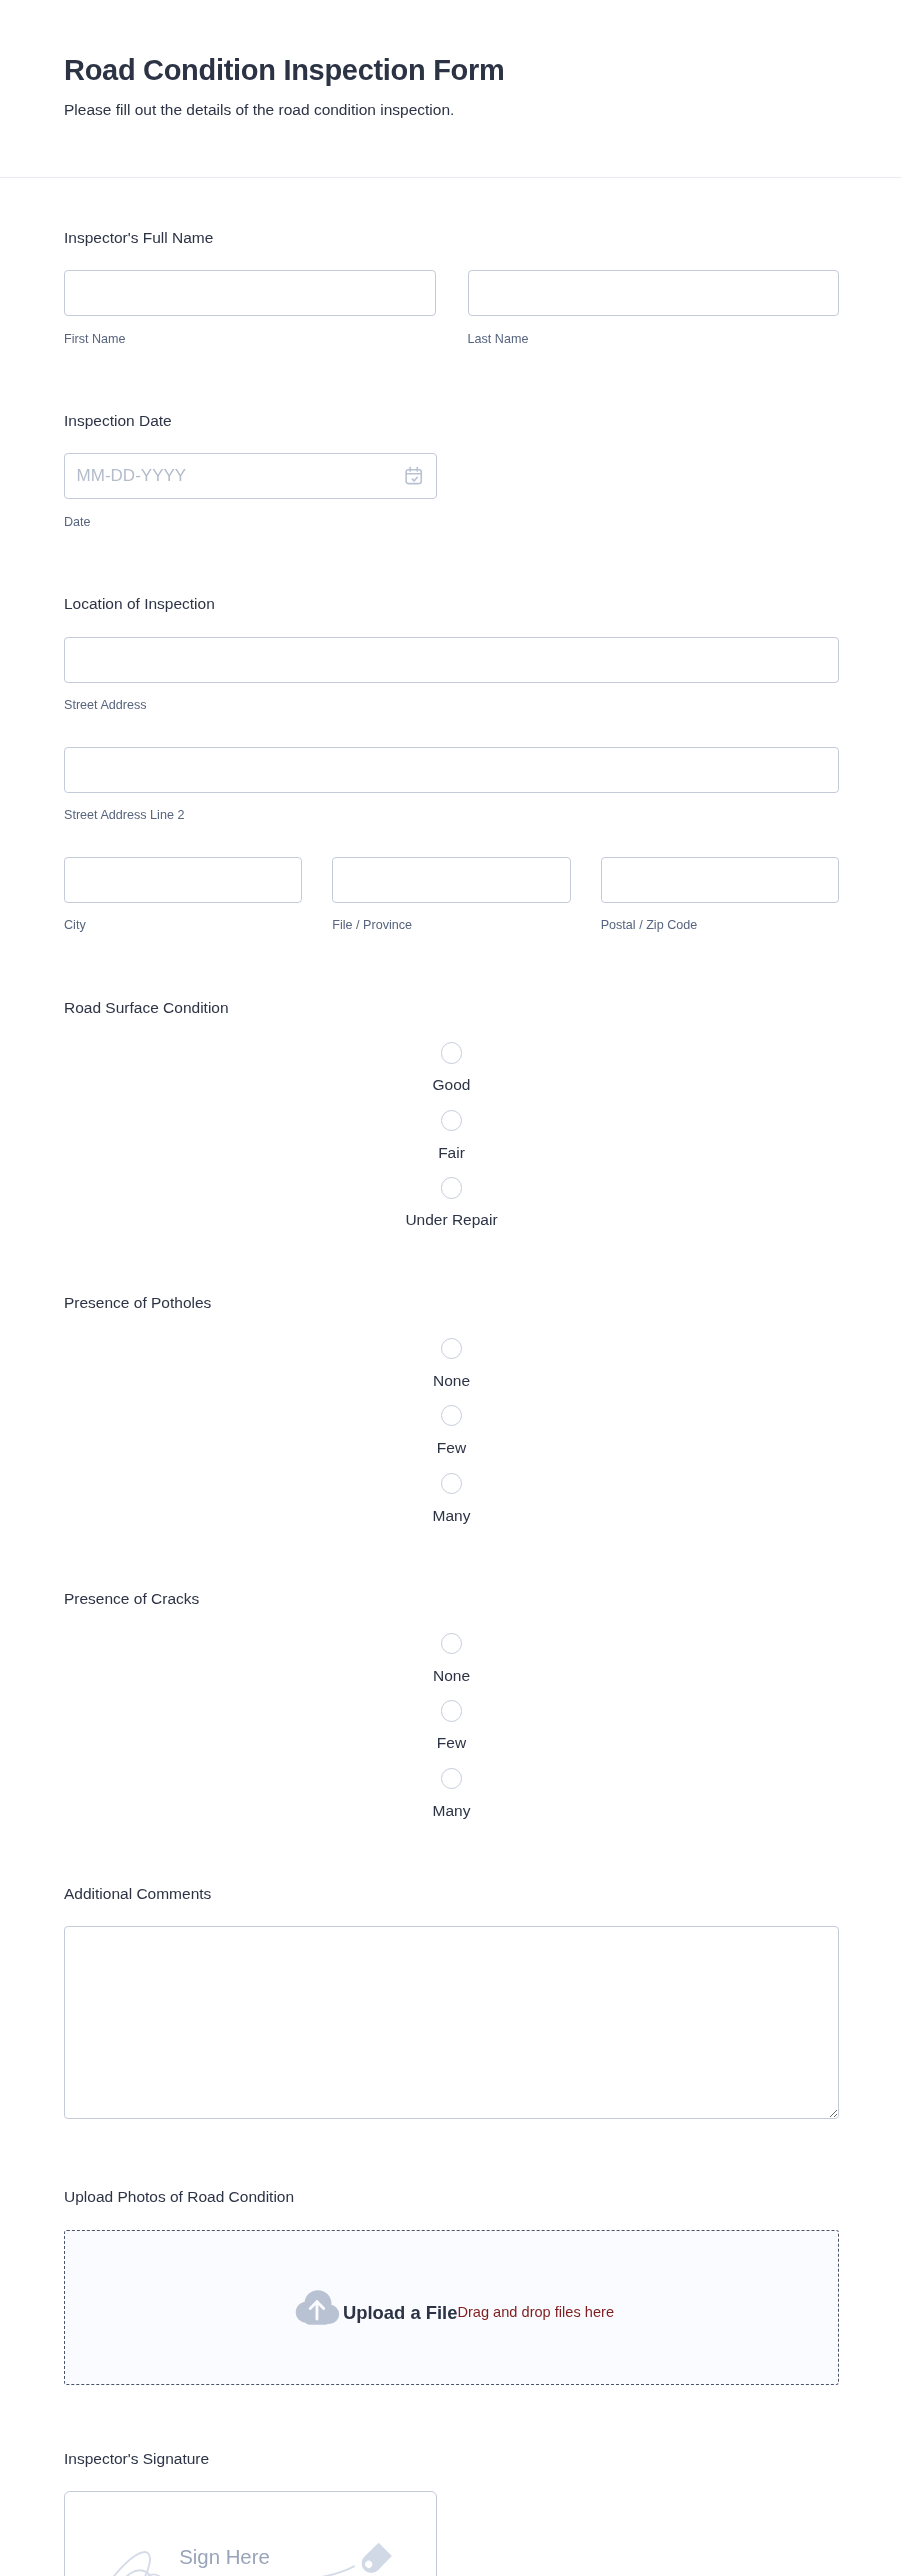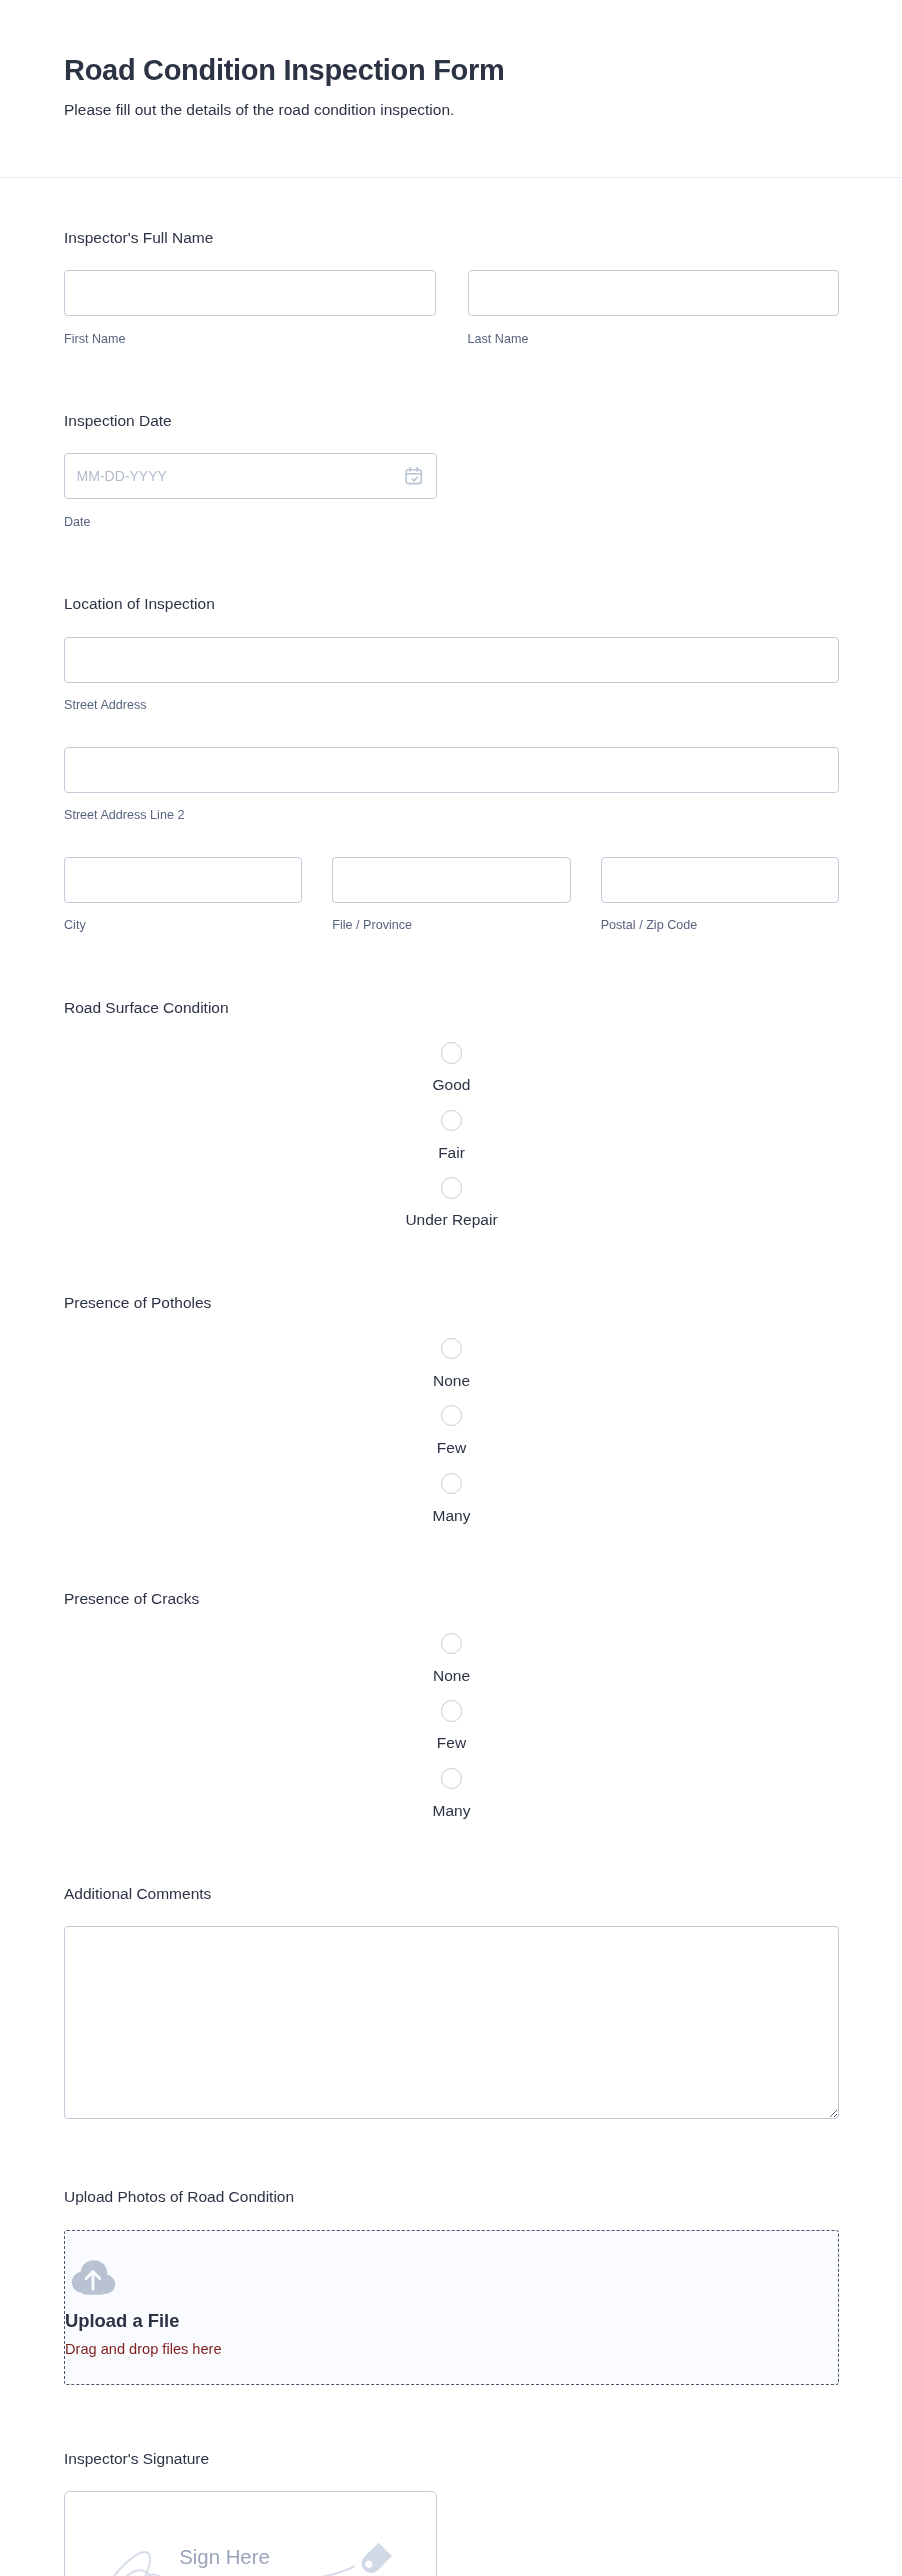--- a/index.html
+++ b/index.html
@@ -16,21 +16,21 @@
   .form-title { margin: 0 0 13.6px; font-size: 29px; font-weight: 700; letter-spacing: -0.3px; color: #2c3345; }
   .form-subtitle { margin: 0; font-size: 15.5px; color: #2c3345; }
 
   
   .form-main { padding: 50px 64px 0; }
   .section { margin-bottom: 64px; }
   .flabel { font-size: 15.5px; font-weight: 500; color: #2c3345; line-height: 19.4px; margin-bottom: 23px; }
 
   .text-input {
     width: 100%; height: 46px; border: 1px solid #c3cad8; border-radius: 3.9px;
-    background: #fff; padding: 0 11.6px; font-size: 14px; color: #2c3345;
+    background: #fff; padding: 0 11.6px; font-size: 17px; color: #2c3345;
     font-family: inherit; outline: none;
   }
   .text-input::placeholder { color: #b3bccb; }
   .sublabel { font-size: 12.6px; color: #57647e; margin-top: 15.5px; line-height: 15.5px; }
 
   .two-col { display: grid; grid-template-columns: 1fr 1fr; gap: 32px; }
   .three-col { display: grid; grid-template-columns: 1fr 1fr 1fr; gap: 30px; }
   .addr-block { margin-bottom: 33px; }
 
   
@@ -51,22 +51,22 @@
   
   .comments-area {
     width: 100%; height: 193px; border: 1px solid #c3cad8; border-radius: 3.9px;
     padding: 9.7px 11.6px; font-size: 15.5px; color: #2c3345; font-family: inherit;
     resize: vertical; outline: none;
   }
 
   
   .upload-box {
     height: 155px; border: 1px dashed #4a5369; border-radius: 2.9px;
-    background: #fafbfe; display: flex; flex-direction: column;
-    justify-content: center; cursor: pointer;
+    background: #fafbfe; display: flex; flex-direction: row;
+    align-items: center; justify-content: center; cursor: pointer;
   }
   .upload-title { font-size: 18.4px; font-weight: 700; color: #2c3345; margin-top: 11.6px; }
   .upload-hint { font-size: 14.6px; color: #7f1d1d; margin-top: 9.7px; }
 
   
   .sig-wrap { width: 373px; }
   .sig-pad {
     position: relative; height: 138px; border: 1px solid #c3cad8;
     border-radius: 5.8px; background: #fff; overflow: hidden; cursor: crosshair;
   }

